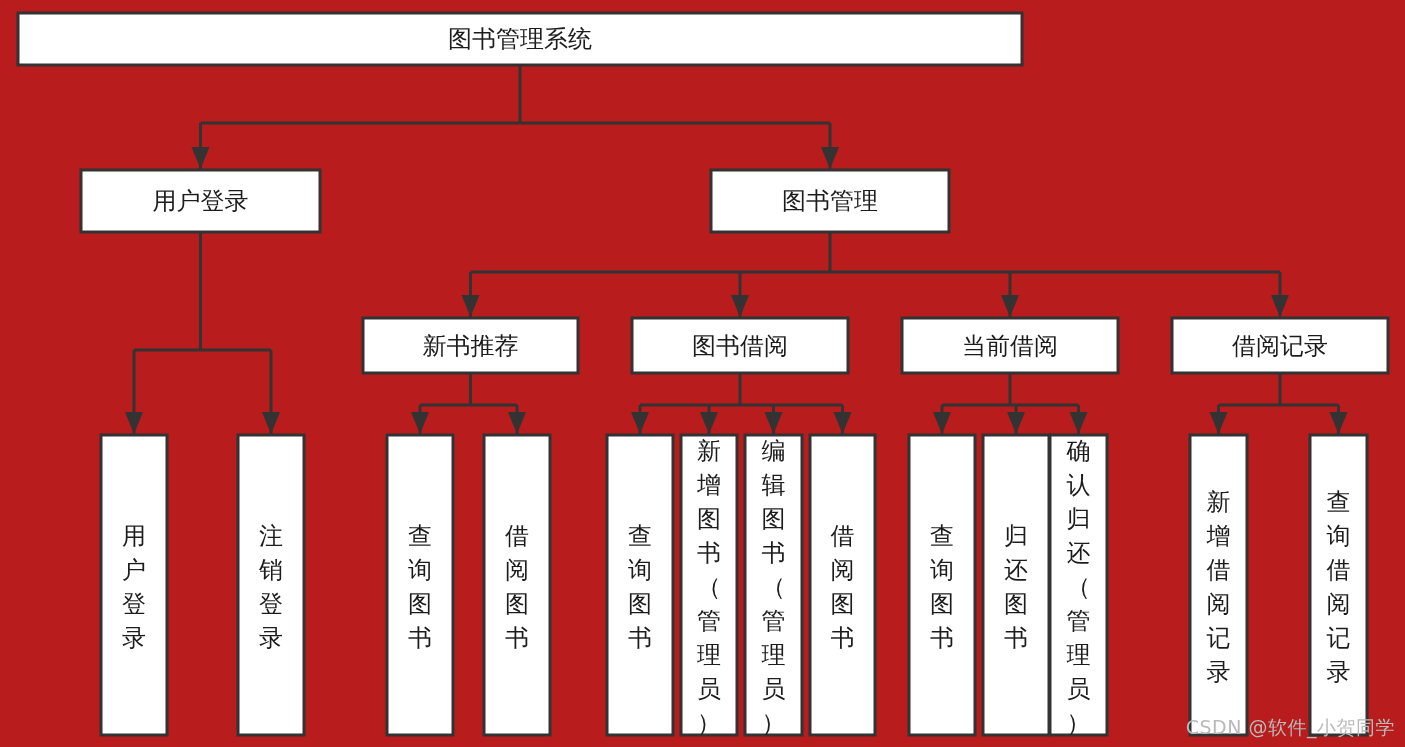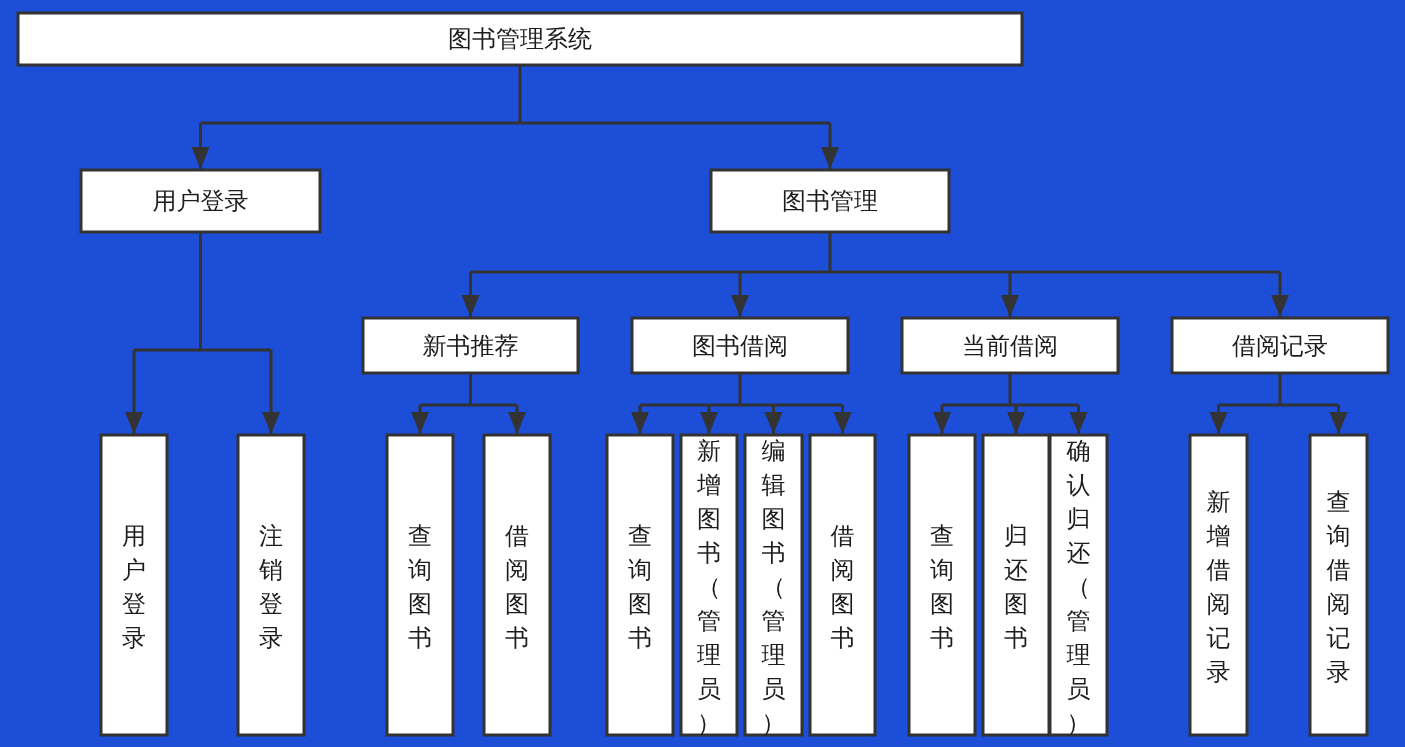--- a/index.html
+++ b/index.html
@@ -11,21 +11,21 @@
     width: 1405px;
     height: 747px;
     font-family: "DejaVu Sans", "Liberation Sans", sans-serif;
     overflow: hidden;
     position: relative;
   }
   #diagram-root {
     position: relative;
     width: 1405px;
     height: 747px;
-    background: #1d4ed8;
+    background: #b91c1c;
   }
   svg#flow-svg {
     position: absolute;
     left: 0;
     top: 0;
     width: 1405px;
     height: 747px;
     display: block;
   }
   .node-box {
@@ -219,14 +219,15 @@
           <rect x="1190" y="435" width="57" height="300" class="node-box"></rect>
           <text x="1218.5" class="node-label-v"><tspan x="1218.5" y="509.52">新</tspan><tspan x="1218.5" y="543.52">增</tspan><tspan x="1218.5" y="577.52">借</tspan><tspan x="1218.5" y="611.52">阅</tspan><tspan x="1218.5" y="645.52">记</tspan><tspan x="1218.5" y="679.52">录</tspan></text>
         </g>
         <g>
           <rect x="1310" y="435" width="57" height="300" class="node-box"></rect>
           <text x="1338.5" class="node-label-v"><tspan x="1338.5" y="509.52">查</tspan><tspan x="1338.5" y="543.52">询</tspan><tspan x="1338.5" y="577.52">借</tspan><tspan x="1338.5" y="611.52">阅</tspan><tspan x="1338.5" y="645.52">记</tspan><tspan x="1338.5" y="679.52">录</tspan></text>
         </g>
       </g>
   </svg>
 
+  <div class="watermark-text">CSDN @软件_小贺同学</div>
 
 </div>
 
 </body></html>

